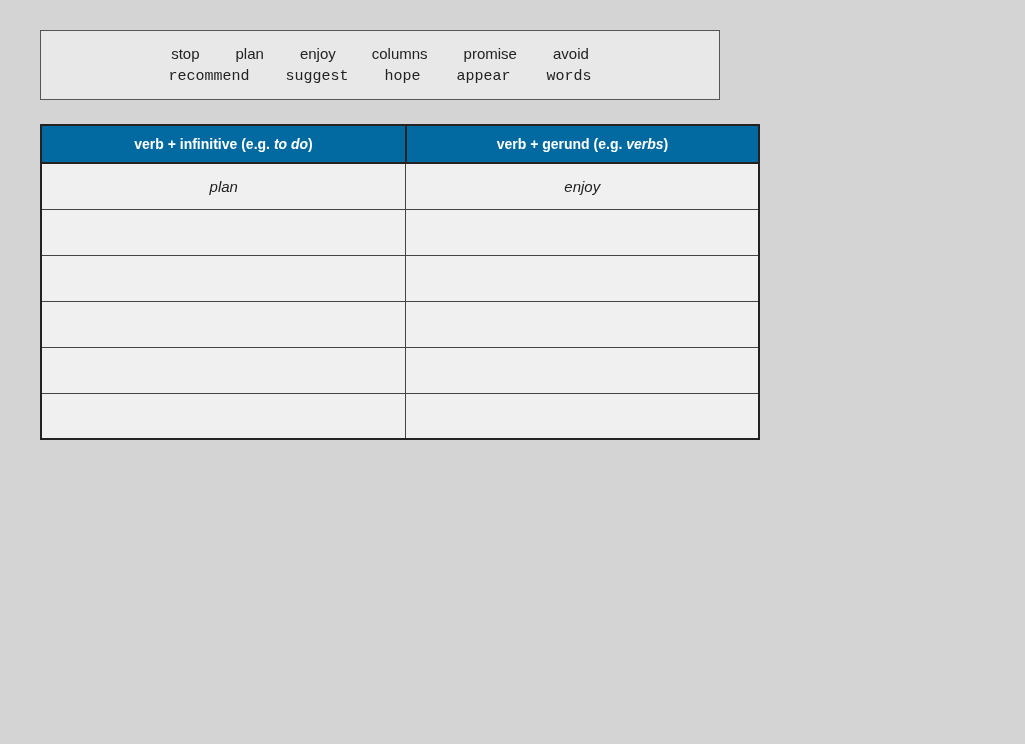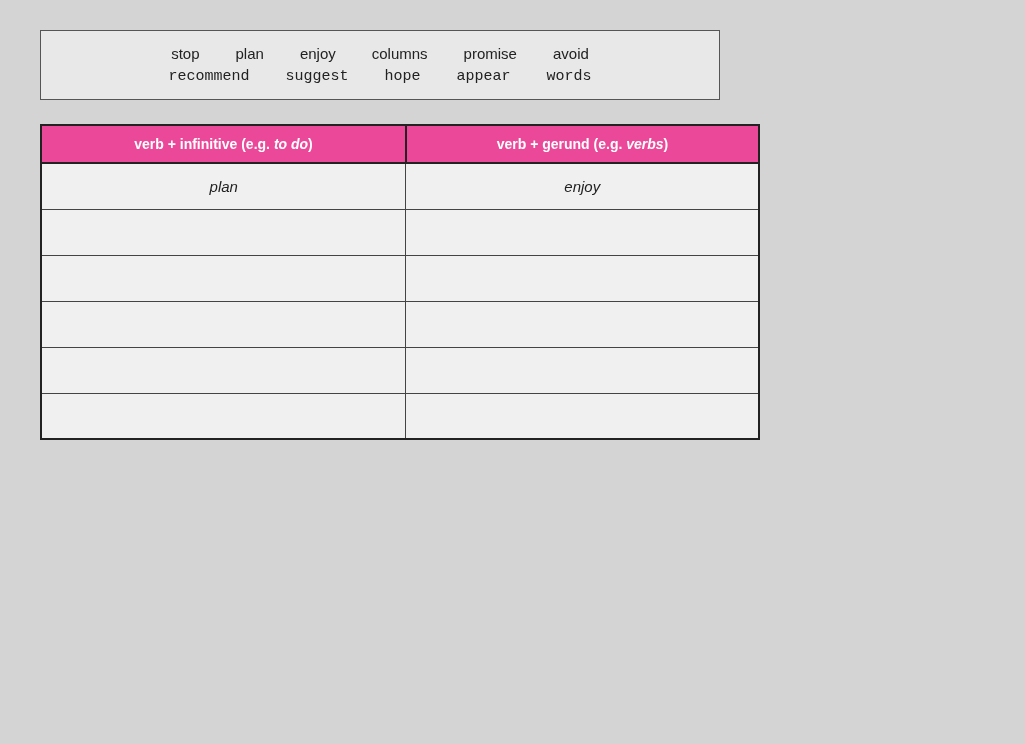--- a/index.html
+++ b/index.html
@@ -63,21 +63,21 @@
       width: 720px;
     }
 
     .sort-table {
       width: 100%;
       border-collapse: collapse;
       border: 2px solid #222;
     }
 
     .sort-table thead tr {
-      background-color: #ec4899;
+      background-color: #0369a1;
       border-radius: 13px;
     }
 
     .sort-table thead th {
       color: #fff;
       padding: 10px 16px;
       font-size: 14px;
       font-weight: bold;
       text-align: center;
       border: 2px solid #222;

